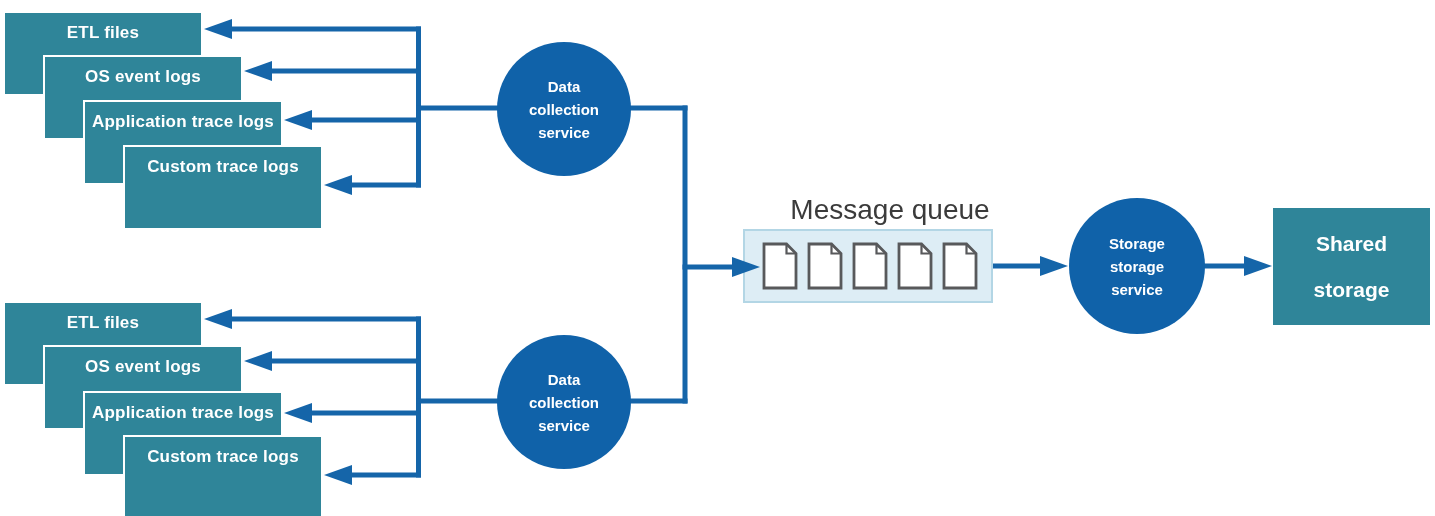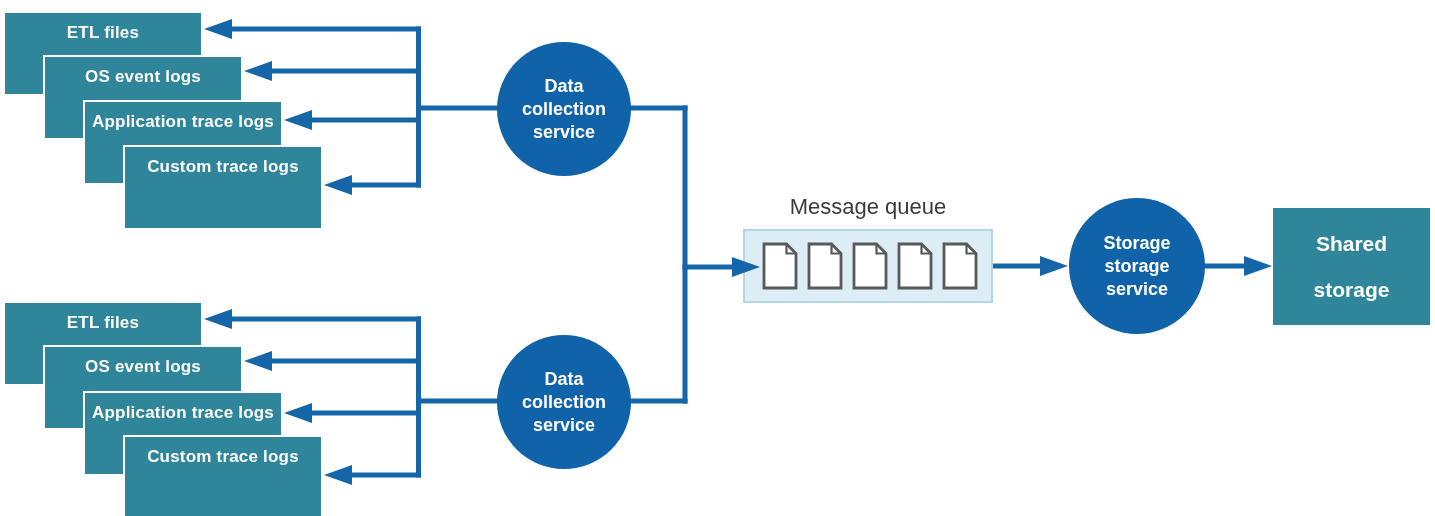--- a/index.html
+++ b/index.html
@@ -52,41 +52,41 @@
   .head  { fill: var(--connector); stroke: none; }
 
   
   .circle {
     position: absolute;
     width: 134px;
     height: 134px;
     border-radius: 50%;
     background: var(--service_circle);
     color: var(--node_text);
-    font-size: 18px;
+    font-size: 15px;
     font-weight: 600;
     line-height: 23px;
     text-align: center;
     display: flex;
     flex-direction: column;
     align-items: center;
     justify-content: center;
     z-index: 3;
   }
   .c-top     { left: 497px;  top: 34px; }
   .c-bottom  { left: 497px;  top: 327px; }
   .c-storage { left: 1069px; top: 190px; width: 136px; height: 136px; }
 
   
   .queue-title {
     position: absolute;
-    left: 743px; top: 186px;
+    left: 765px; top: 186px;
     width: 250px;
     text-align: center;
-    font-size: 22px;
+    font-size: 28px;
     font-weight: 400;
     color: var(--queue_title_text);
     z-index: 1;
   }
   .queue-box {
     position: absolute;
     left: 743px; top: 221px;
     width: 250px; height: 74px;
     box-sizing: border-box;
     background: var(--queue_fill);

